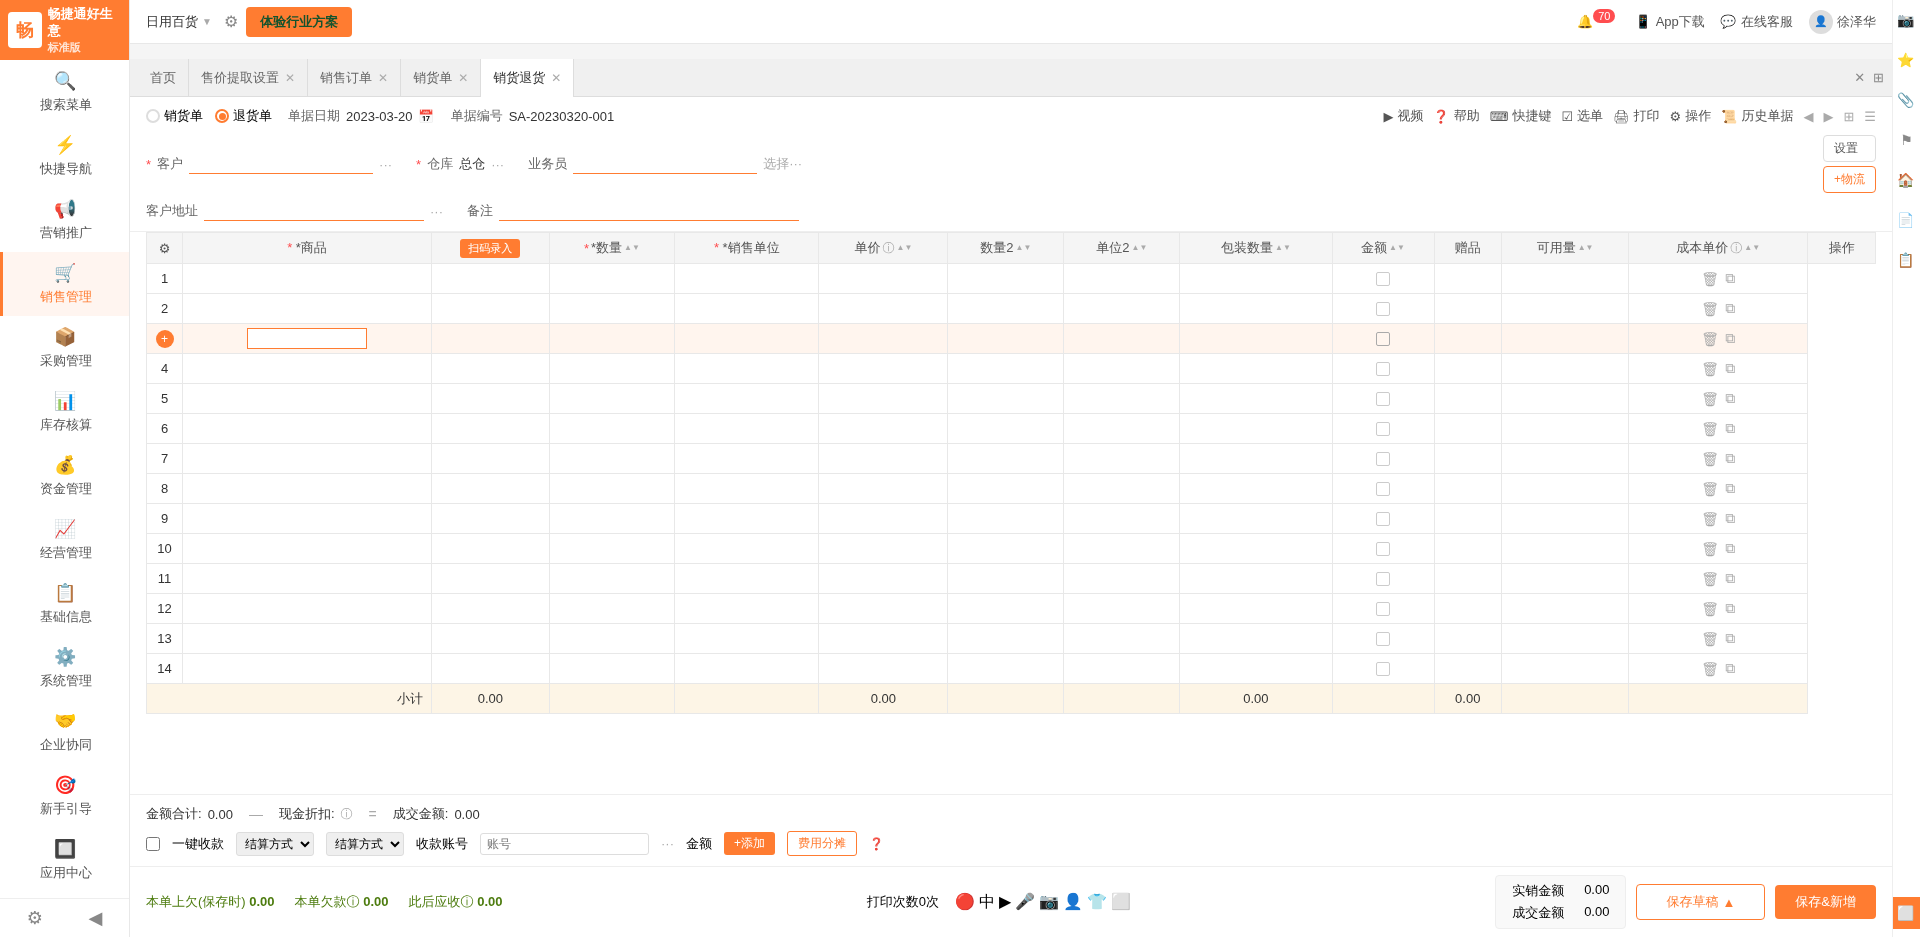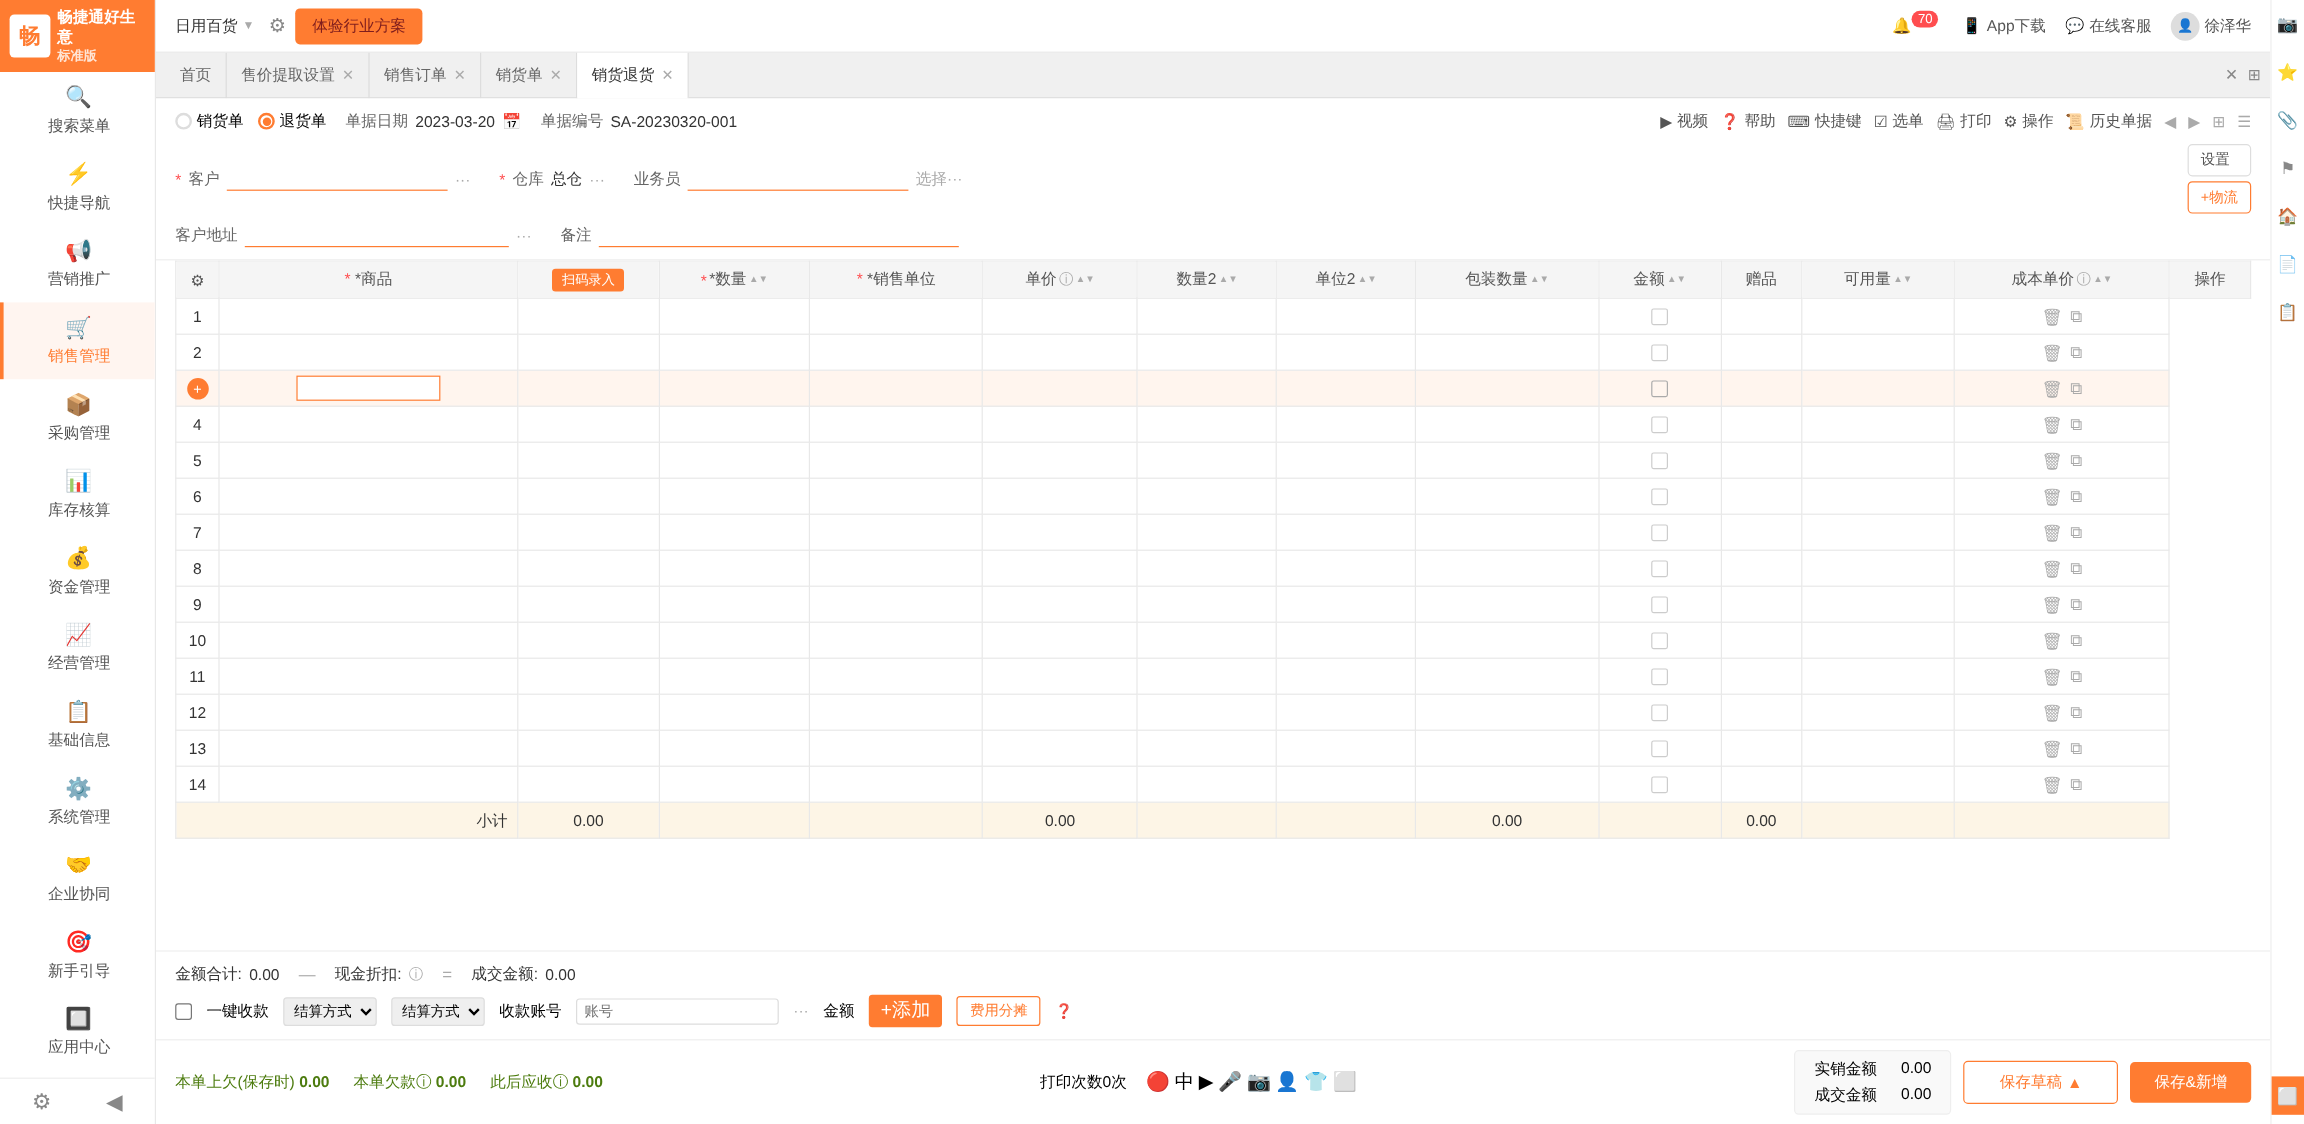--- a/index.html
+++ b/index.html
@@ -19,28 +19,28 @@
 
     
     .main { flex: 1; display: flex; flex-direction: column; overflow: hidden; }
 
     
     .topbar { height: 44px; background: #fff; display: flex; align-items: center; justify-content: space-between; padding: 0 16px; border-bottom: 1px solid #e8e8e8; flex-shrink: 0; }
     .topbar-left { display: flex; align-items: center; gap: 8px; }
     .topbar-dropdown { display: flex; align-items: center; gap: 4px; color: #333; font-size: 13px; cursor: pointer; }
     .topbar-dropdown-arrow { color: #aaa; font-size: 10px; }
     .topbar-settings { color: #888; cursor: pointer; font-size: 16px; margin-left: 4px; }
-    .topbar-btn { background: #ff7c31; color: #7f1d1d; border: none; border-radius: 4px; padding: 6px 14px; cursor: pointer; font-size: 13px; }
+    .topbar-btn { background: #ff7c31; color: #14532d; border: none; border-radius: 4px; padding: 6px 14px; cursor: pointer; font-size: 13px; font-weight: bold; }
     .topbar-right { display: flex; align-items: center; gap: 16px; font-size: 13px; color: #555; }
     .topbar-right-item { display: flex; align-items: center; gap: 4px; cursor: pointer; }
     .badge { background: #ff4d4f; color: #fff; border-radius: 10px; padding: 1px 5px; font-size: 11px; position: relative; top: -6px; left: -4px; }
     .user-avatar { width: 24px; height: 24px; background: #ddd; border-radius: 50%; display: flex; align-items: center; justify-content: center; font-size: 11px; }
 
     
-    .tabs { display: flex; align-items: center; background: #f0f0f0; border-bottom: 1px solid #ddd; flex-shrink: 0; padding: 0 8px; height: 38px; }
+    .tabs { display: flex; align-items: center; background: #f0f0f0; border-bottom: 1px solid #ddd; flex-shrink: 0; padding: 0 8px; height: 38px; margin-top: 15px; }
     .tab { display: flex; align-items: center; padding: 0 12px; height: 38px; cursor: pointer; font-size: 13px; color: #666; border-right: 1px solid #ddd; gap: 6px; white-space: nowrap; }
     .tab.active { background: #fff; color: #333; font-weight: 500; }
     .tab-close { color: #aaa; font-size: 12px; cursor: pointer; }
     .tabs-actions { margin-left: auto; display: flex; gap: 8px; color: #888; cursor: pointer; font-size: 16px; }
 
     
     .content { flex: 1; background: #fff; overflow-y: auto; display: flex; flex-direction: column; }
 
     
     .form-header { padding: 10px 16px; border-bottom: 1px solid #eee; flex-shrink: 0; }
@@ -81,21 +81,21 @@
     .subtotal-row td { background: #fdf5e6 !important; font-weight: 500; color: #333; }
 
     
     .footer { border-top: 1px solid #eee; padding: 10px 16px; flex-shrink: 0; background: #fff; }
     .footer-row1 { display: flex; align-items: center; gap: 16px; margin-bottom: 8px; font-size: 13px; }
     .footer-total { display: flex; align-items: center; gap: 6px; color: #333; }
     .footer-row2 { display: flex; align-items: center; gap: 12px; font-size: 12px; }
     .footer-checkbox { width: 14px; height: 14px; border: 1px solid #ccc; border-radius: 2px; }
     .footer-select { border: 1px solid #ddd; border-radius: 3px; padding: 3px 4px; font-size: 12px; }
     .footer-input { border: 1px solid #ddd; border-radius: 3px; padding: 3px 6px; font-size: 12px; min-width: 80px; }
-    .add-btn { background: #ff7c31; border: none; color: #fff; border-radius: 3px; padding: 3px 10px; cursor: pointer; font-size: 16px; }
+    .add-btn { background: #ff7c31; border: none; color: #fff; border-radius: 3px; padding: 3px 10px; cursor: pointer; font-size: 12px; }
     .split-btn { border: 1px solid #ff7c31; color: #ff7c31; background: #fff; border-radius: 3px; padding: 3px 10px; cursor: pointer; font-size: 12px; }
 
     .bottom-bar { background: #fff; border-top: 1px solid #eee; padding: 8px 16px; display: flex; align-items: center; justify-content: space-between; flex-shrink: 0; }
     .bottom-bar-left { display: flex; align-items: center; gap: 20px; font-size: 12px; color: #4d7c0f; }
     .bottom-bar-center { display: flex; align-items: center; gap: 16px; }
     .bottom-bar-right { display: flex; align-items: center; gap: 10px; }
     .summary-box { background: #f9f9f9; border: 1px solid #eee; border-radius: 4px; padding: 6px 16px; display: flex; flex-direction: column; gap: 4px; font-size: 12px; }
     .summary-row { display: flex; justify-content: space-between; gap: 20px; }
     .save-draft-btn { background: #fff; border: 1px solid #ff7c31; color: #ff7c31; border-radius: 4px; padding: 8px 29px; cursor: pointer; font-size: 13px; display: flex; align-items: center; gap: 4px; }
     .save-new-btn { background: #ff7c31; border: none; color: #fff; border-radius: 4px; padding: 8px 20px; cursor: pointer; font-size: 13px; font-weight: 500; }

